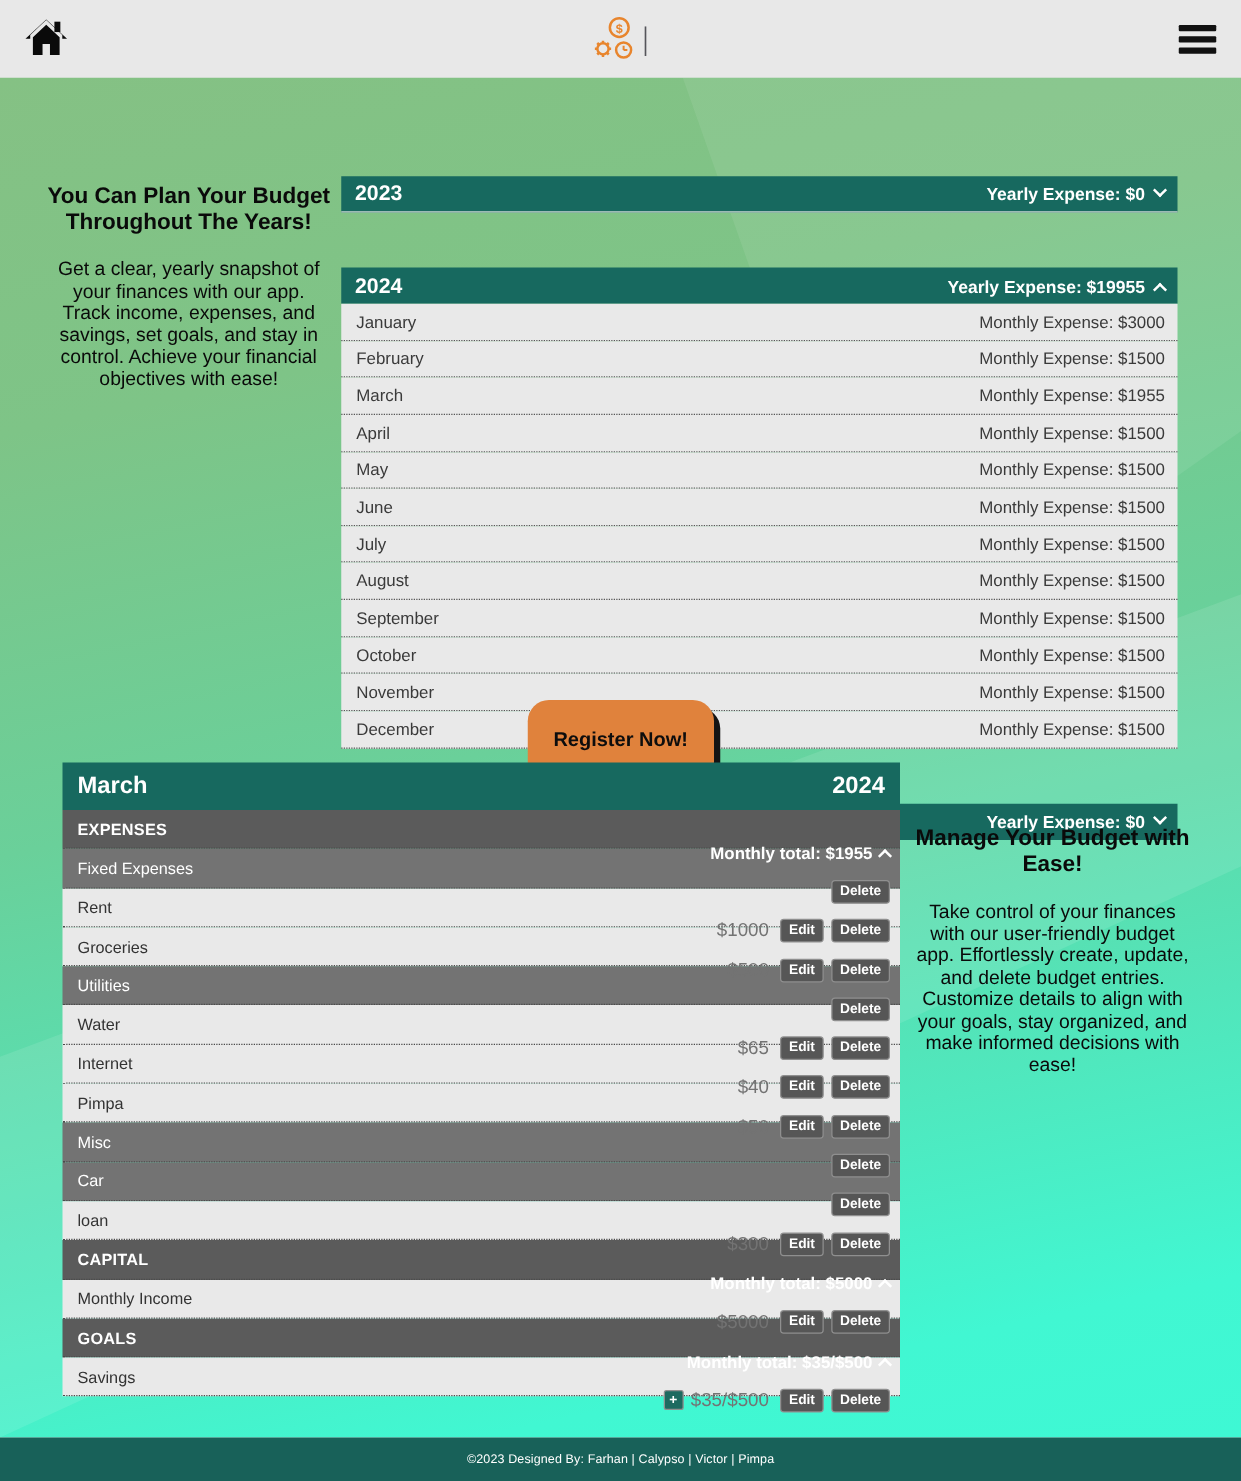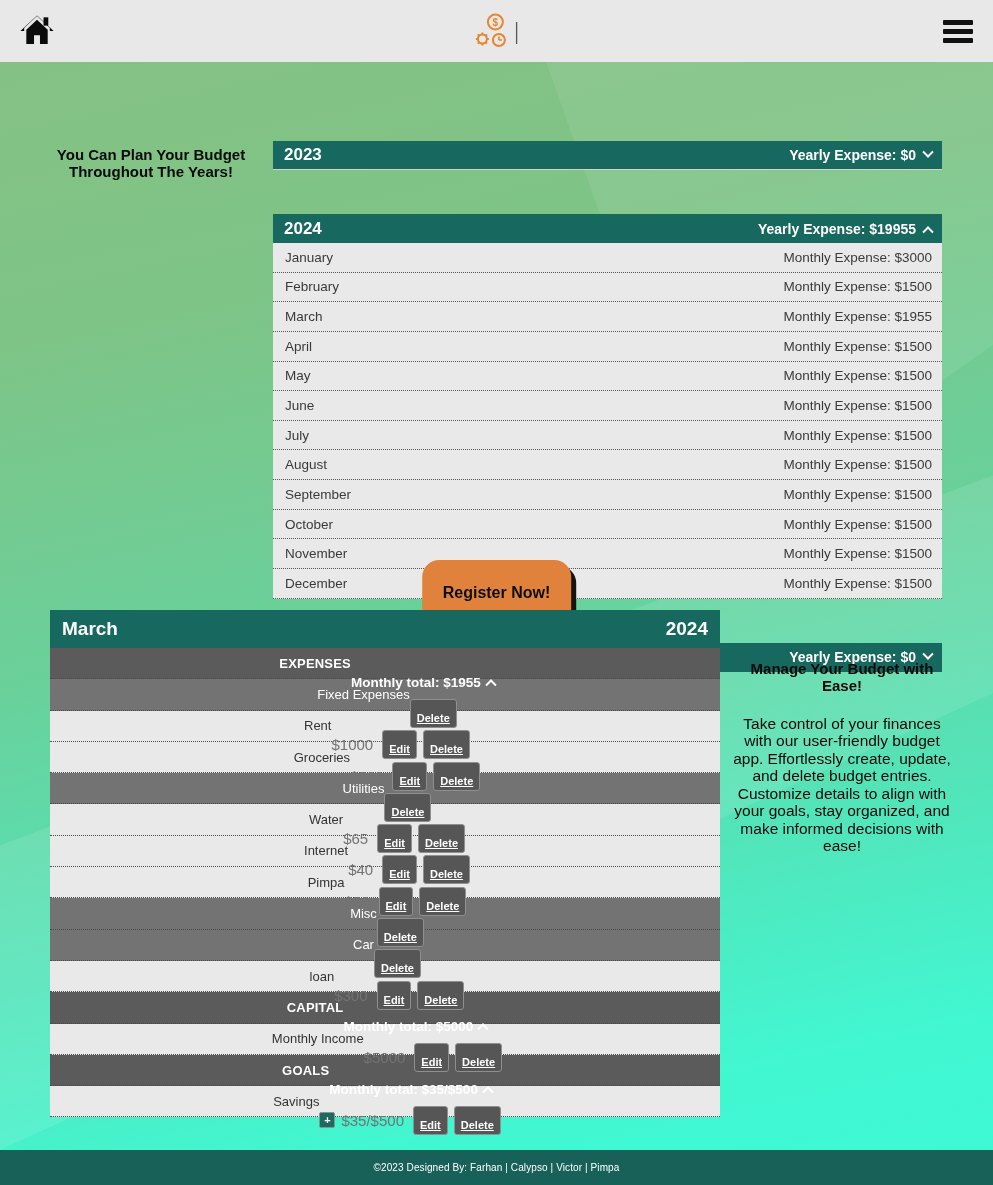--- a/index.html
+++ b/index.html
@@ -23,21 +23,21 @@
              clip-path:polygon(0 72%, 100% 38%, 100% 58%, 0 100%); }
   .main-bg .band2 { position:absolute; inset:0; background:rgba(255,255,255,0.08);
              clip-path:polygon(55% 0, 100% 0, 100% 26%, 72% 44%); }
   .main-bg .wedge-up { position:absolute; inset:0; background:rgba(255,255,255,0.12);
              clip-path:polygon(36% 47%, 64% 47%, 50% 40%); }
   .main-bg .wedge-down { position:absolute; inset:0; background:rgba(0,145,150,0.14);
              clip-path:polygon(42% 47.5%, 58% 47.5%, 50% 53%); }
 
   
   .textblock { position:absolute; text-align:center; color:#0a0a0a; }
-  .textblock h2 { font-size:15px; font-weight:bold; line-height:1.15; margin-bottom:20px; }
+  .textblock h2 { font-size:18px; font-weight:bold; line-height:1.15; margin-bottom:20px; }
   .textblock p { font-size:15.5px; line-height:1.13; }
   .intro { left:38px; top:146px; width:226px; }
   .manage { left:731px; top:660px; width:222px; }
 
   
   .years-panel { position:absolute; left:273px; top:97px; width:669px; }
   .year-row { height:29px; background:#17695f; color:#fff; display:flex; align-items:center;
               justify-content:space-between; padding:0 10px 0 11px; cursor:pointer;margin-top:44px; }
   .year-row.sep { border-bottom:1px solid #c9d5d1; }
   .y-label { font-size:17px; font-weight:bold; }
@@ -54,34 +54,34 @@
   .register { position:absolute; top:560px; left:50%; transform:translateX(-50%);
               background:#e0823c; color:#0d0d0d; font-family:"Liberation Sans", sans-serif;
               font-size:16px; font-weight:bold; border:none; border-radius:17px;
               padding:24px 21px; cursor:pointer; box-shadow:5px 6px 0 #141414; }
 
   
   .detail-panel { position:absolute; left:50px; top:610px; width:670px; }
   .d-title { height:38px; background:#17695f; color:#fff; display:flex; align-items:center;
              justify-content:space-between; padding:0 12px; }
   .d-title span { font-size:19px; font-weight:bold; }
-  .d-row { height:31.3px; display:flex; align-items:center; justify-content:center;
+  .d-row { height:31.3px; display:flex; align-items:center; justify-content:space-between;
            padding:0 8px 0 12px; border-bottom:1px dotted #4a4a4a; }
   .d-row .right { display:flex; align-items:center; gap:6px;margin-top:38px; }
   .d-row.sec { background:#5b5b5b; color:#fff; cursor:pointer; }
   .d-row.sec .lbl { font-size:13px; font-weight:bold; letter-spacing:0.2px; }
   .d-row.sec .total { font-size:13.5px; font-weight:bold; }
   .d-row.sub { background:#737373; color:#fff; }
   .d-row.sub .lbl { font-size:13px; }
   .d-row.item { background:#e9e9e9; color:#333; }
   .d-row.item .lbl { font-size:13px; }
   .d-row.item .val { font-size:15px; color:#737373; margin-right:3px; }
   .btn { background:#565656; color:#fff; border:1px solid #8f8f8f; border-radius:3px;
          font-family:"Liberation Sans", sans-serif; font-size:11px; font-weight:bold;
-         padding:12px 6px 3px; cursor:pointer;text-decoration:underline; }
+         padding:2px 6px 3px; cursor:pointer; }
   .plus-btn { background:#1d6a60; color:#fff; border:1px solid #8f8f8f; border-radius:2px;
          font-size:11px; font-weight:bold; width:16px; height:16px; line-height:12px;
          padding:0; cursor:pointer; }
 
   
   .footer { position:absolute; left:0; bottom:0; width:993px; height:35px; background:#186159;
             display:flex; align-items:center; justify-content:center; }
   .footer span { color:#fff; font-size:10px; letter-spacing:0.1px; }
 </style>
 </head>
@@ -127,20 +127,21 @@
     </div>
     <div class="burger">
       <div></div>
       <div></div>
       <div></div>
     </div>
   </header>
 
   <section class="textblock intro">
     <h2>You Can Plan Your Budget Throughout The Years!</h2>
+    <p>Get a clear, yearly snapshot of your finances with our app. Track income, expenses, and savings, set goals, and stay in control. Achieve your financial objectives with ease!</p>
   </section>
 
   <section class="years-panel">
     <div class="year-row sep">
       <span class="y-label">2023</span>
       <span class="y-right">
         <span class="y-sum">Yearly Expense: $0</span>
         <span class="chev down"></span>
       </span>
     </div>

